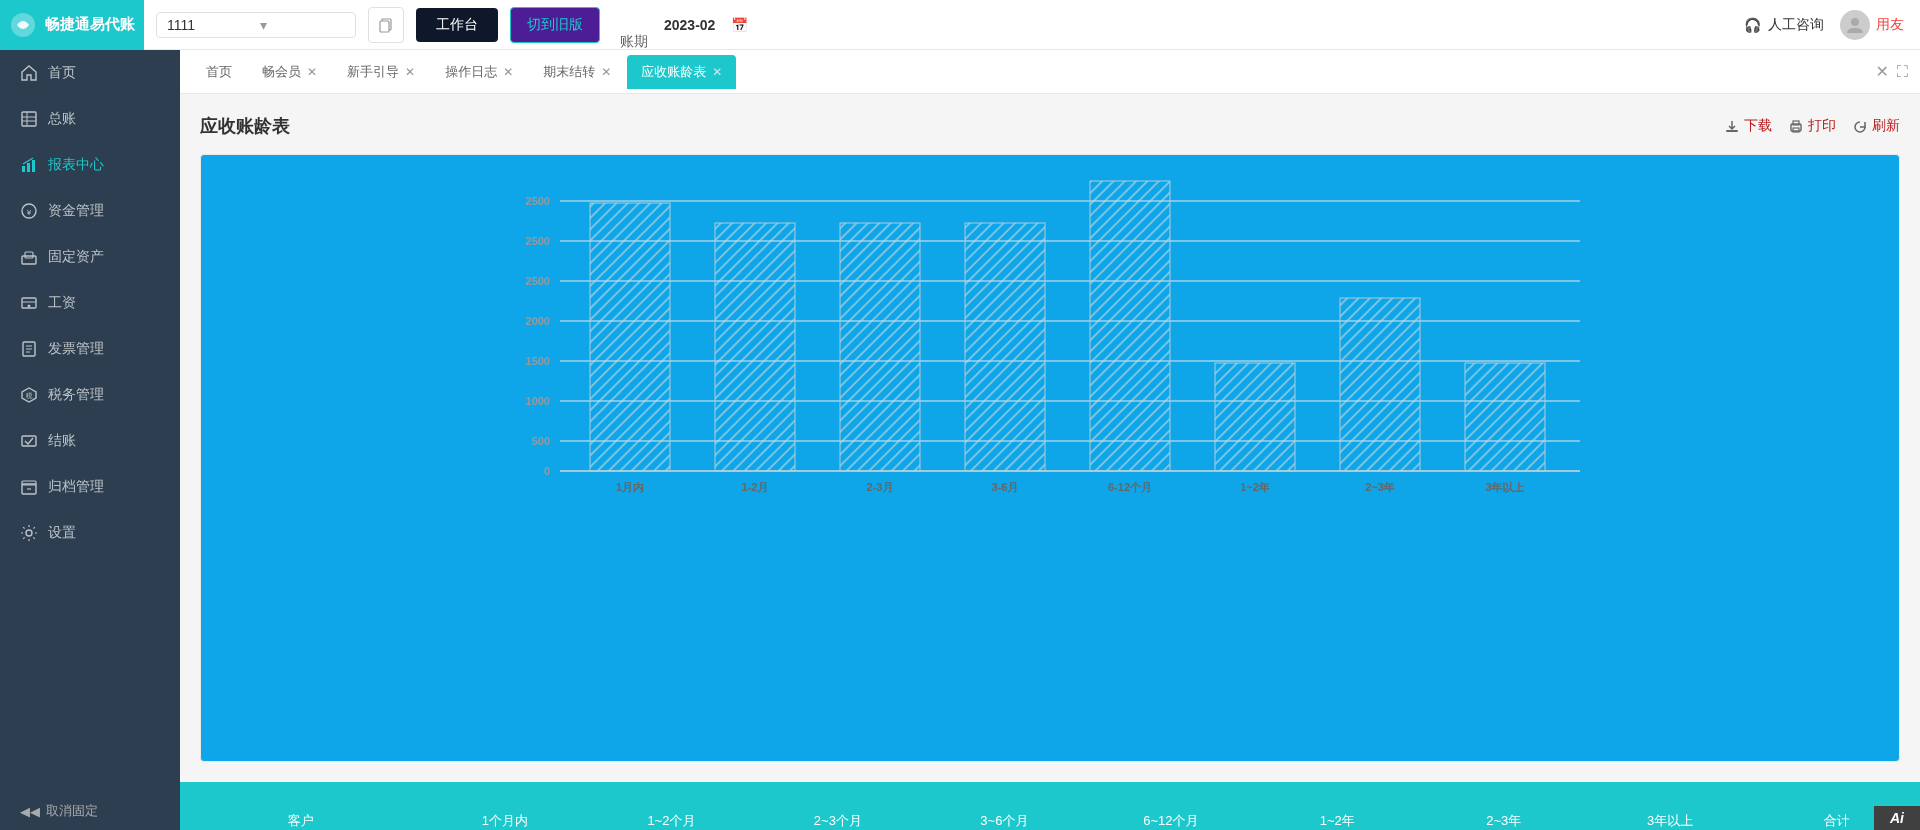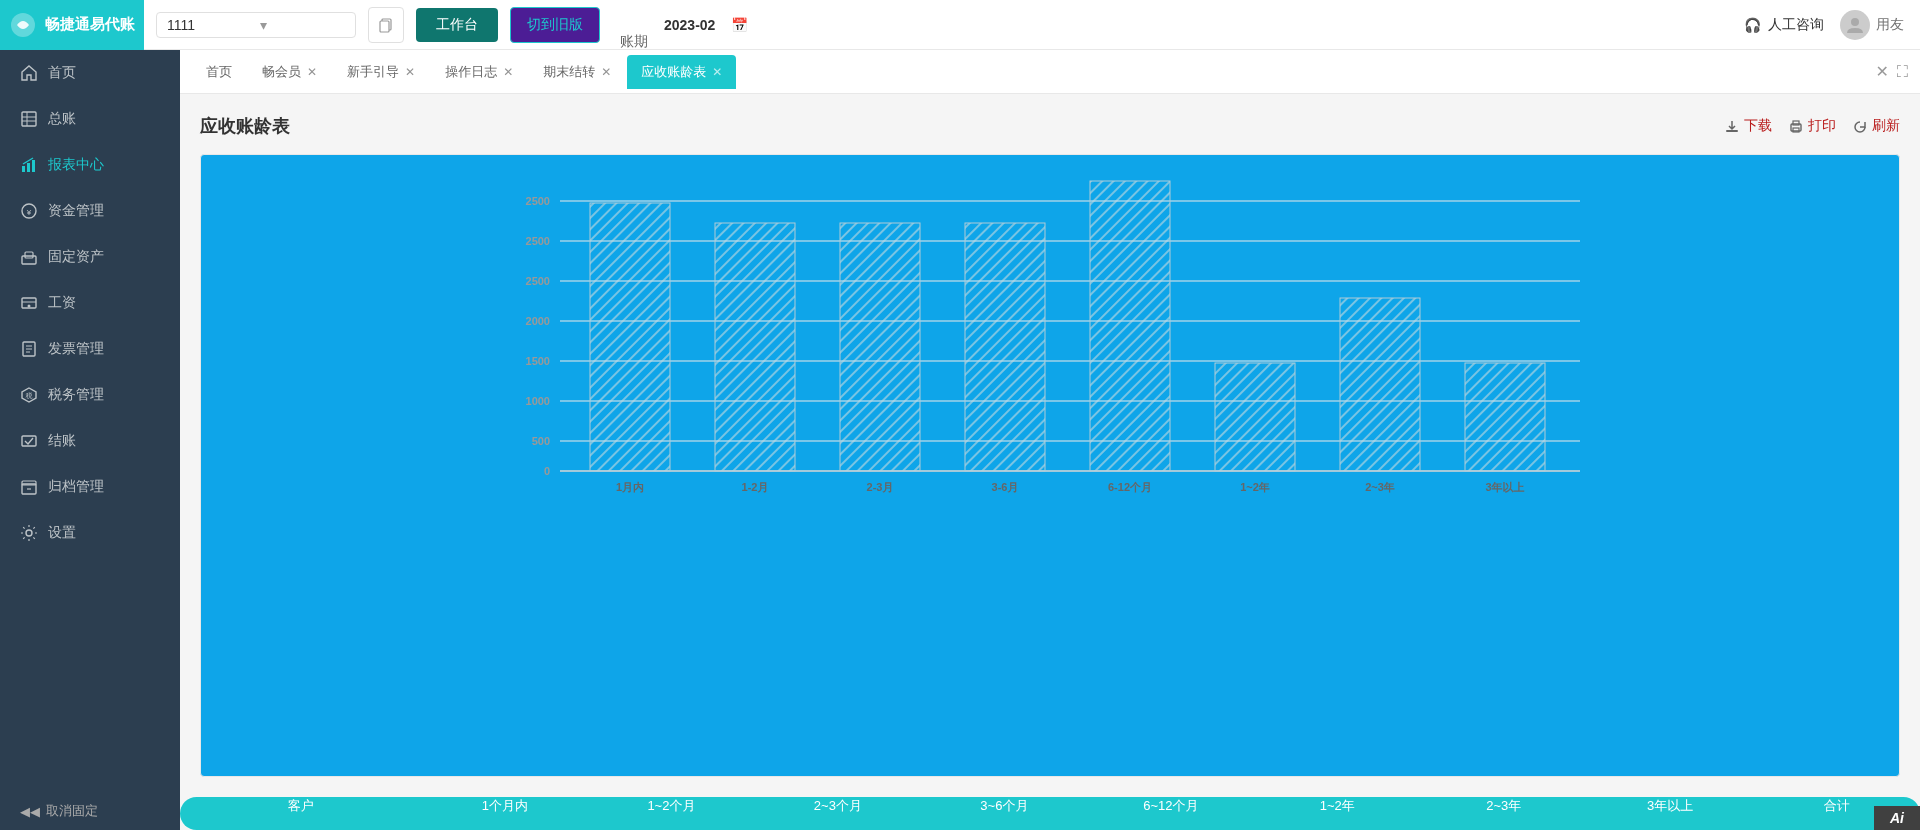--- a/index.html
+++ b/index.html
@@ -19,33 +19,33 @@
       display: flex; align-items: center; border: 1px solid #e0e0e0; border-radius: 4px;
       padding: 4px 10px; min-width: 200px; cursor: pointer; background: #fff;
     }
     .company-selector span { flex: 1; color: #333; }
     .company-selector .chevron { color: #999; margin-left: 8px; }
     .copy-btn {
       width: 36px; height: 36px; border: 1px solid #e0e0e0; border-radius: 4px;
       display: flex; align-items: center; justify-content: center; cursor: pointer; background: #fff; color: #999;
     }
     .workbench-btn {
-      background: #0f766e; color: #fff; border: none; border-radius: 4px;
+      background: #0f172a; color: #fff; border: none; border-radius: 4px;
       padding: 8px 20px; cursor: pointer; font-size: 14px;
     }
     .switch-btn {
       border: 1px solid #1dc8cd; color: #1dc8cd; background: #4c1d95; border-radius: 4px;
       padding: 8px 16px; cursor: pointer; font-size: 14px;
     }
     .period-label { color: #666; margin-left: 8px; margin-top: 34px; }
     .period-value { color: #333; font-weight: bold; margin-left: 4px; }
     .period-icon { color: #999; margin-left: 4px; cursor: pointer; }
     .header-right { margin-left: auto; display: flex; align-items: center; gap: 16px; }
     .consult-btn { display: flex; align-items: center; gap: 6px; color: #333; cursor: pointer; }
-    .user-btn { display: flex; align-items: center; gap: 6px; color: #737373; cursor: pointer; }
+    .user-btn { display: flex; align-items: center; gap: 6px; color: #ef4444; cursor: pointer; }
     .avatar { width: 30px; height: 30px; border-radius: 50%; background: #ccc; display: flex; align-items: center; justify-content: center; }
 
     
     .main-layout { display: flex; flex: 1; overflow: hidden; }
 
     
     .sidebar {
       width: 180px; background: #2c3e50; flex-shrink: 0; display: flex; flex-direction: column;
       overflow-y: auto; overflow-x: hidden;
     }
@@ -351,21 +351,21 @@
           <text x="380" y="320" text-anchor="middle" font-size="11" fill="#666">2-3月</text>
           <text x="505" y="320" text-anchor="middle" font-size="11" fill="#666">3-6月</text>
           <text x="630" y="320" text-anchor="middle" font-size="11" fill="#666">6-12个月</text>
           <text x="755" y="320" text-anchor="middle" font-size="11" fill="#666">1~2年</text>
           <text x="880" y="320" text-anchor="middle" font-size="11" fill="#666">2~3年</text>
           <text x="1005" y="320" text-anchor="middle" font-size="11" fill="#666">3年以上</text>
         </svg>
       </div>
     </div>
 
-    <div style="background:#1dc8cd; color:#fff; display:flex; align-items:flex-start; height:33px; flex-shrink:0;border-radius:23px;">
+    <div style="background:#1dc8cd; color:#fff; display:flex; align-items:flex-end; height:48px; flex-shrink:0;">
       <div style="flex:1.5; text-align:center; font-size:13px; padding:0 8px;">客户</div>
       <div style="flex:1; text-align:center; font-size:13px; padding:0 8px;">1个月内</div>
       <div style="flex:1; text-align:center; font-size:13px; padding:0 8px;">1~2个月</div>
       <div style="flex:1; text-align:center; font-size:13px; padding:0 8px;">2~3个月</div>
       <div style="flex:1; text-align:center; font-size:13px; padding:0 8px;">3~6个月</div>
       <div style="flex:1; text-align:center; font-size:13px; padding:0 8px;">6~12个月</div>
       <div style="flex:1; text-align:center; font-size:13px; padding:0 8px;">1~2年</div>
       <div style="flex:1; text-align:center; font-size:13px; padding:0 8px;">2~3年</div>
       <div style="flex:1; text-align:center; font-size:13px; padding:0 8px;">3年以上</div>
       <div style="flex:1; text-align:center; font-size:13px; padding:0 8px;">合计</div>

